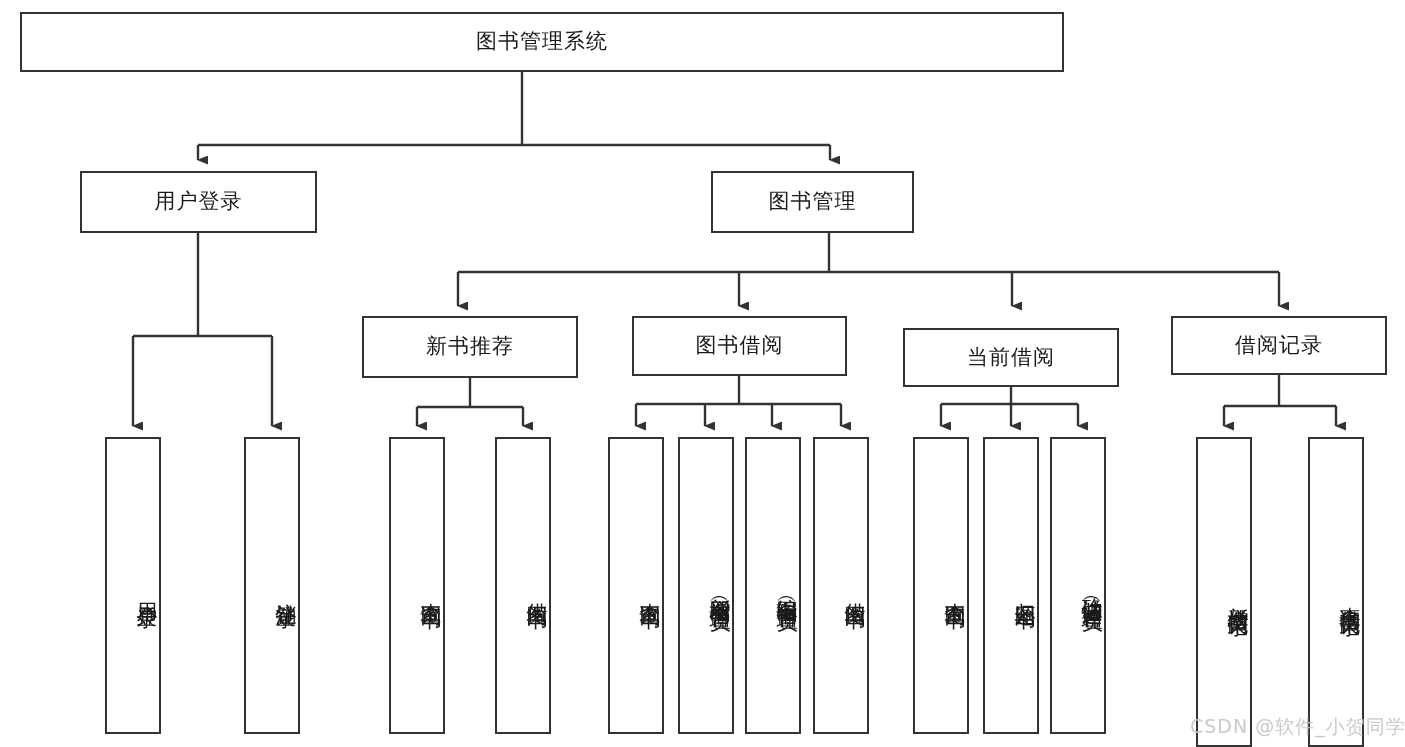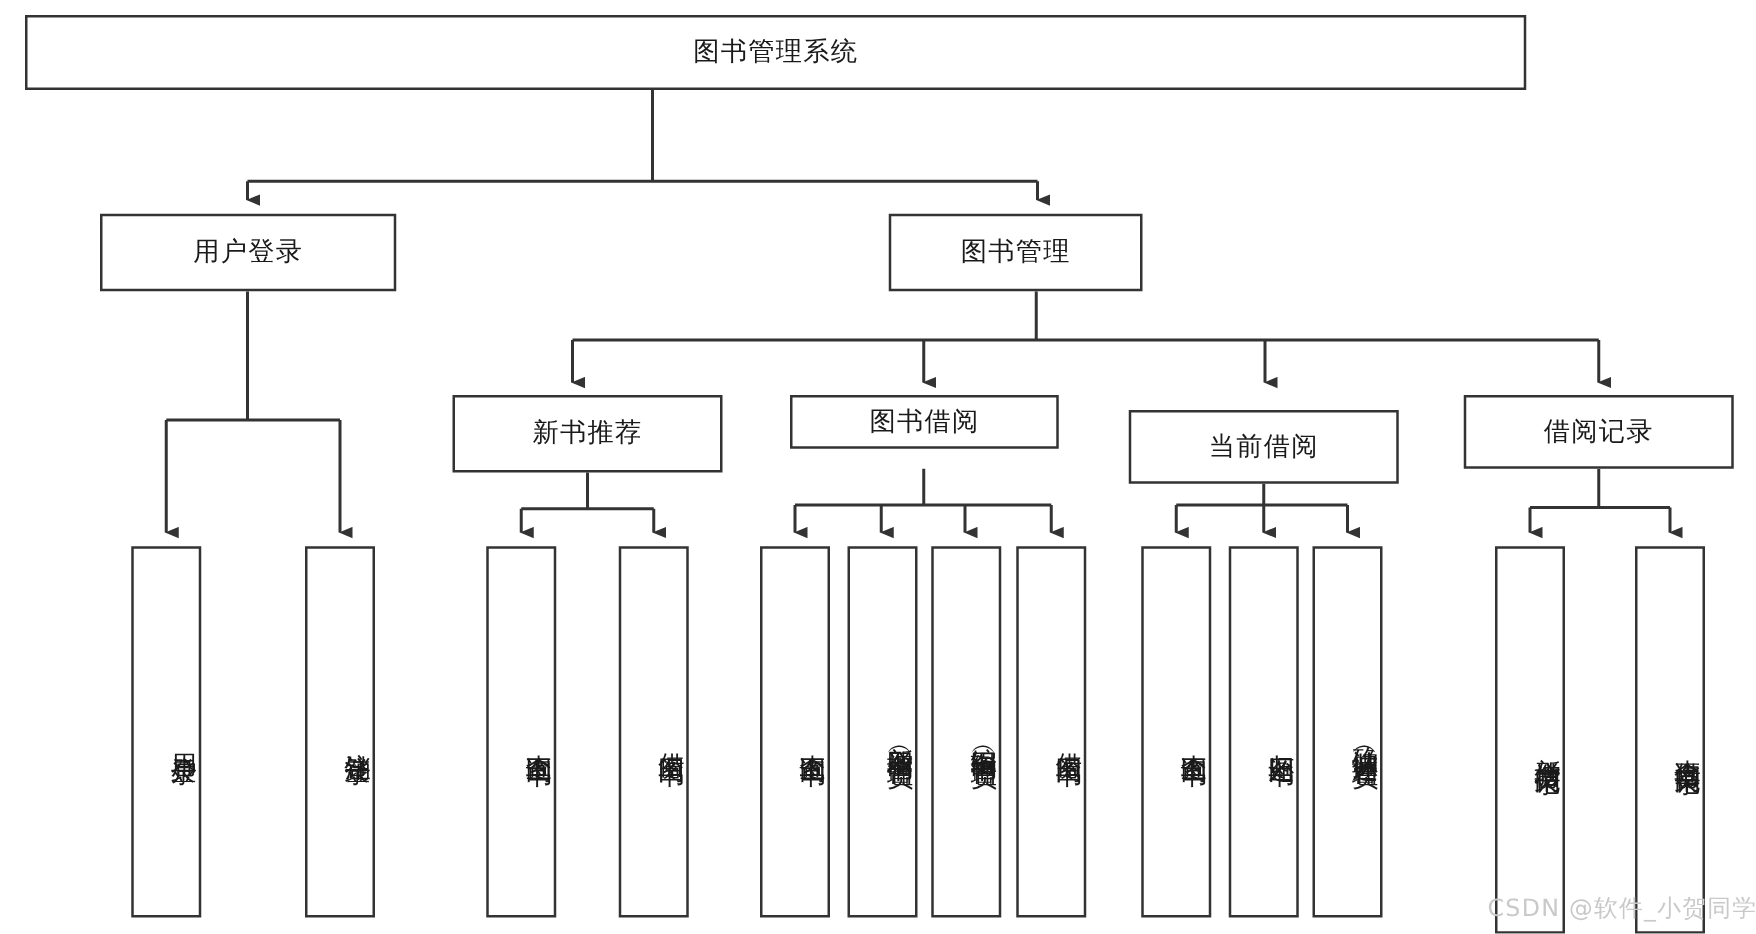--- a/index.html
+++ b/index.html
@@ -115,35 +115,35 @@
       <path d="M1011,404 L1011,426" marker-end="url(#arrow)"></path>
       <path d="M1078,404 L1078,426" marker-end="url(#arrow)"></path>
 
       <path d="M1279,375 L1279,406"></path>
       <path d="M1224,406 L1336,406"></path>
       <path d="M1224,406 L1224,426" marker-end="url(#arrow)"></path>
       <path d="M1336,406 L1336,426" marker-end="url(#arrow)"></path>
     </g>
   </svg>
 
-  <div class="node horiz" style="left:20px; top:12px; width:1201px; height:60px;">
+  <div class="node horiz" style="left:20px; top:12px; width:1044px; height:60px;">
     <span class="label">图书管理系统</span>
   </div>
 
   <div class="node horiz" style="left:80px; top:171px; width:237px; height:62px;">
     <span class="label">用户登录</span>
   </div>
   <div class="node horiz" style="left:711px; top:171px; width:203px; height:62px;">
     <span class="label">图书管理</span>
   </div>
 
   <div class="node horiz" style="left:362px; top:316px; width:216px; height:62px;">
     <span class="label">新书推荐</span>
   </div>
-  <div class="node horiz" style="left:632px; top:316px; width:215px; height:43px;">
+  <div class="node horiz" style="left:632px; top:316px; width:215px; height:60px;">
     <span class="label">图书借阅</span>
   </div>
   <div class="node horiz" style="left:903px; top:316px; width:216px; height:59px;margin-top:12px;">
     <span class="label">当前借阅</span>
   </div>
   <div class="node horiz" style="left:1171px; top:316px; width:216px; height:59px;">
     <span class="label">借阅记录</span>
   </div>
 
   <div class="node vert" style="left:105px; top:437px; width:56px; height:297px;">

